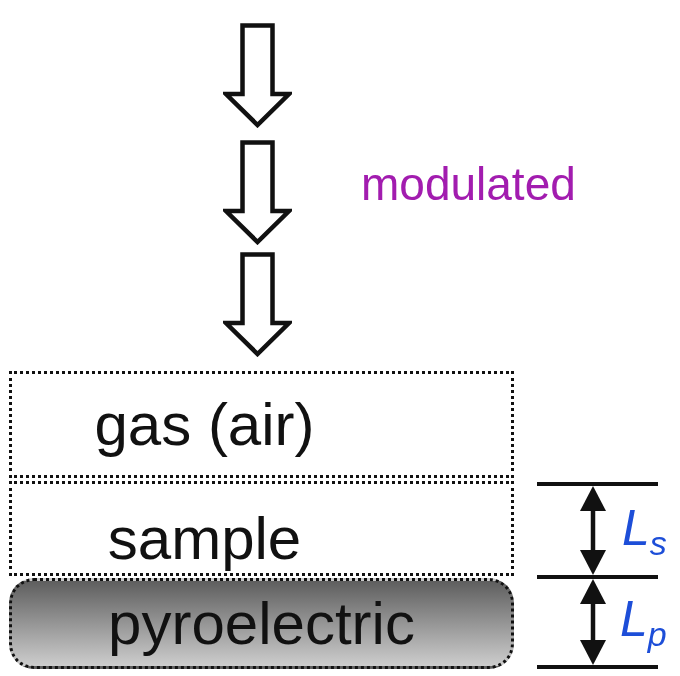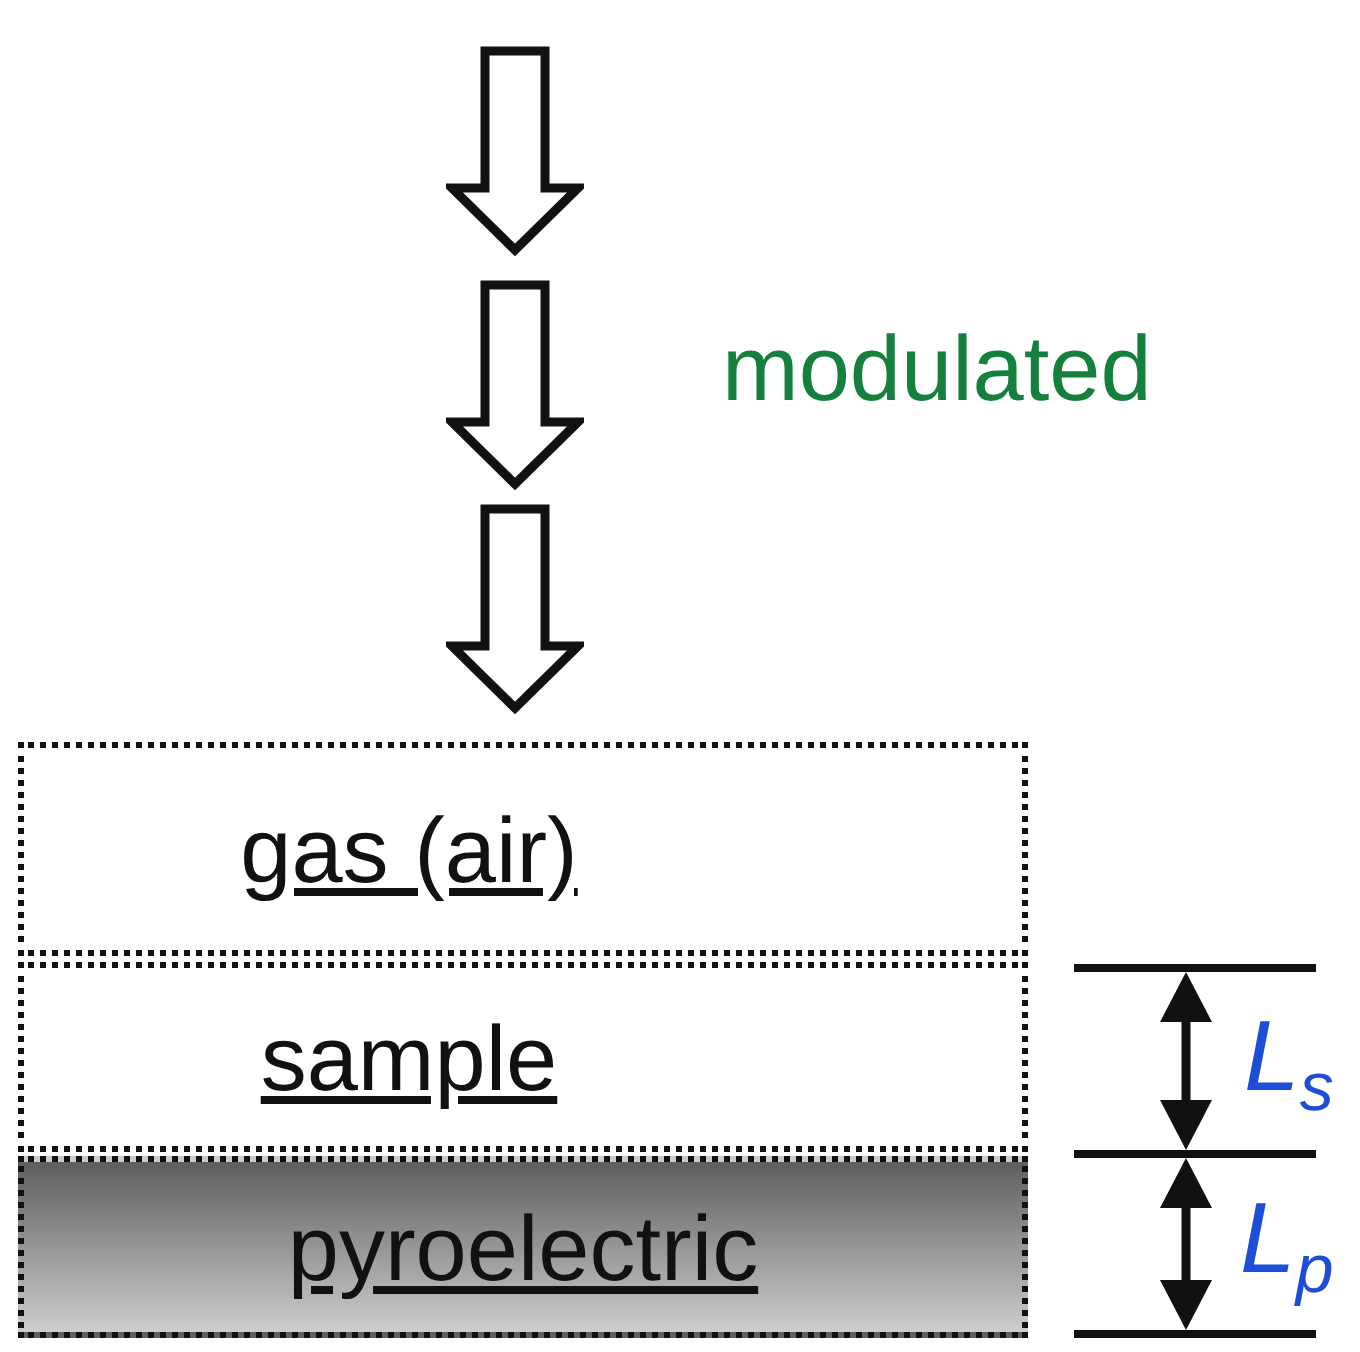--- a/index.html
+++ b/index.html
@@ -5,31 +5,31 @@
   html,body{margin:0;padding:0;background:#ffffff;}
   .canvas{
     position:relative;width:680px;height:676px;background:#ffffff;overflow:hidden;
     font-family:"Liberation Sans", sans-serif;color:#111;
   }
   
   .blk-arrow{position:absolute;left:223px;width:69px;height:105px;}
   
   .light-label{
     position:absolute;left:361px;font-size:46px;line-height:1.0;
-    letter-spacing:0px;color:#15803d;white-space:nowrap;
+    letter-spacing:0px;color:#a21caf;white-space:nowrap;
   }
   
   .layer{
     position:absolute;left:9px;width:505px;box-sizing:border-box;
     border:3px dotted #111;background:#fff;
     display:flex;align-items:center;justify-content:center;
-    font-size:46px;color:#111;white-space:nowrap;text-decoration:underline;
+    font-size:60px;color:#111;white-space:nowrap;
   }
   .layer-gas{top:371px;height:107px;}
-  .layer-sample{top:481px;height:95px;}
+  .layer-sample{top:481px;height:95px;align-items:flex-end;}
   .layer-pyro{top:578px;height:91px;}
   .shift-left{transform:translateX(-57px);}
   
   .dim-line{position:absolute;left:537px;width:121px;height:4px;background:#111;}
   .dim-arrow{position:absolute;left:579px;width:28px;}
   .dim-label{
     position:absolute;font-style:italic;font-size:50px;line-height:1.0;color:#1d4ed8;
     white-space:nowrap;
   }
   .dim-sub{font-size:34px;vertical-align:-10px;}
@@ -52,21 +52,21 @@
   <div class="light-label" style="top:161px">modulated</div>
 
   <div class="layer layer-gas">
     <span class="shift-left">gas (air)</span>
   </div>
 
   <div class="layer layer-sample">
     <span class="shift-left">sample</span>
   </div>
 
-  <div class="layer layer-pyro" style="background:linear-gradient(to bottom,#5e5e5e 0%,#cdcdcd 100%);">
+  <div class="layer layer-pyro" style="background:linear-gradient(to bottom,#5e5e5e 0%,#cdcdcd 100%);border-radius:25px;">
     <span>pyroelectric</span>
   </div>
 
   <div class="dim-line" style="top:482px"></div>
   <div class="dim-line" style="top:575px"></div>
   <div class="dim-line" style="top:665px"></div>
 
   <svg class="dim-arrow" style="top:486px;height:89px" viewBox="0 0 28 89" aria-hidden="true">
     <line x1="14" y1="8" x2="14" y2="81" stroke="#111111" stroke-width="4.5"></line>
     <polygon points="14,0 27,25 1,25" fill="#111111"></polygon>

